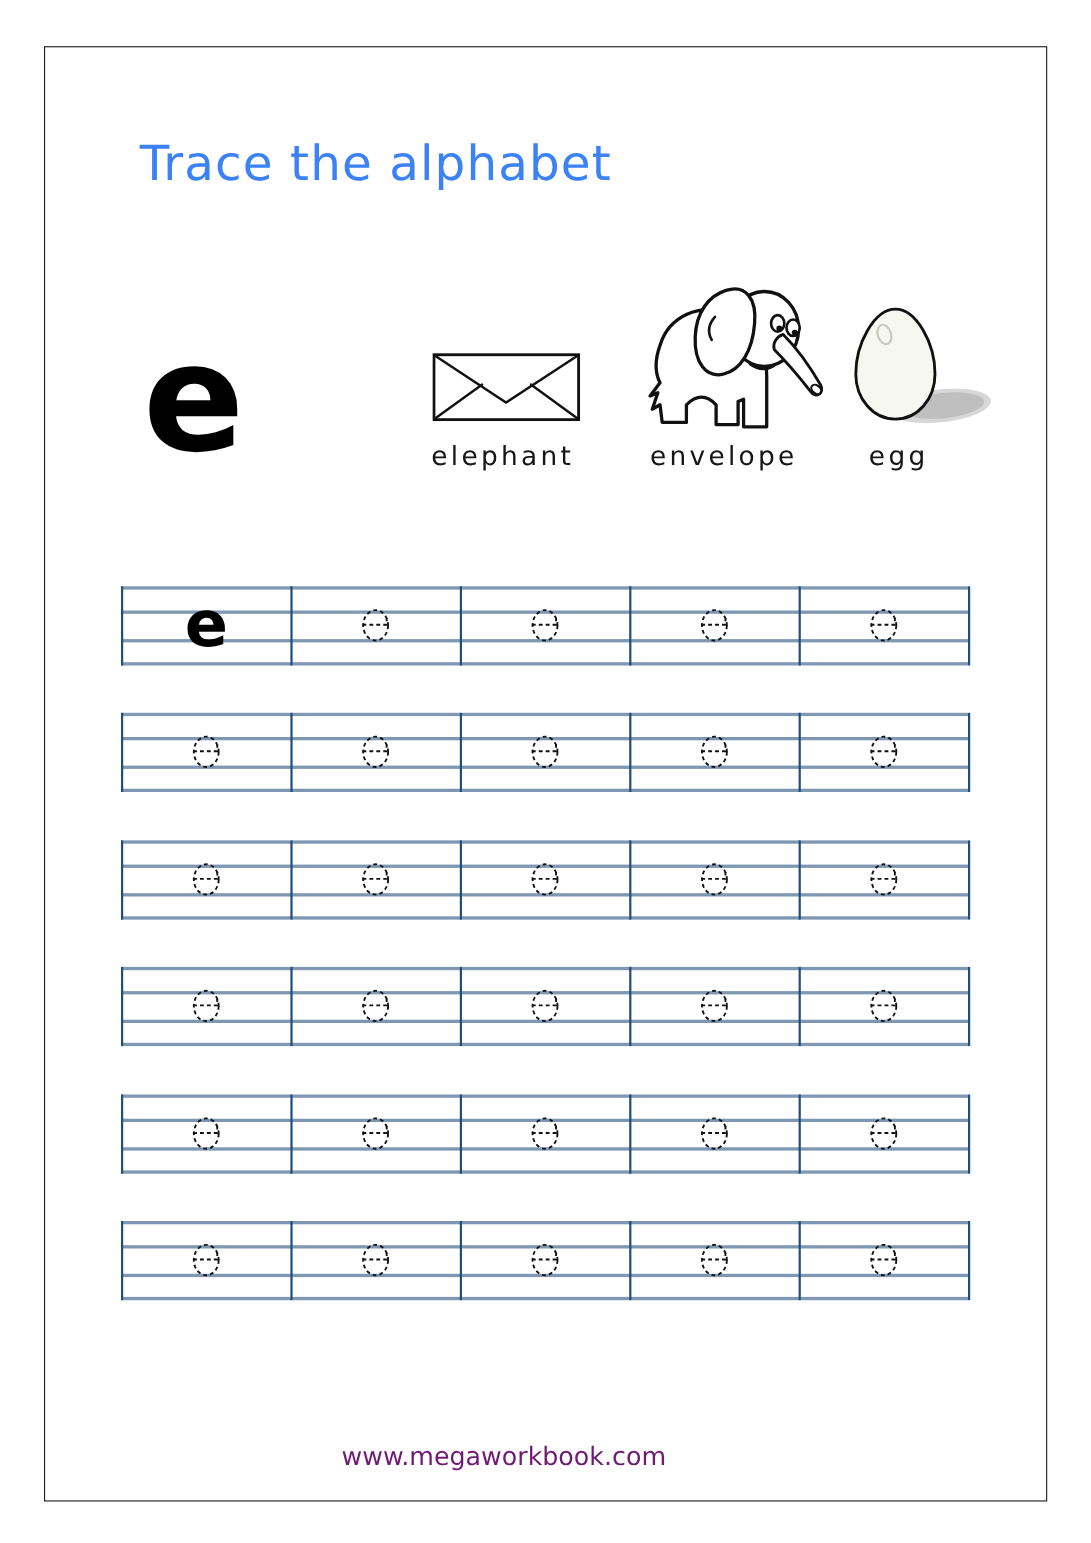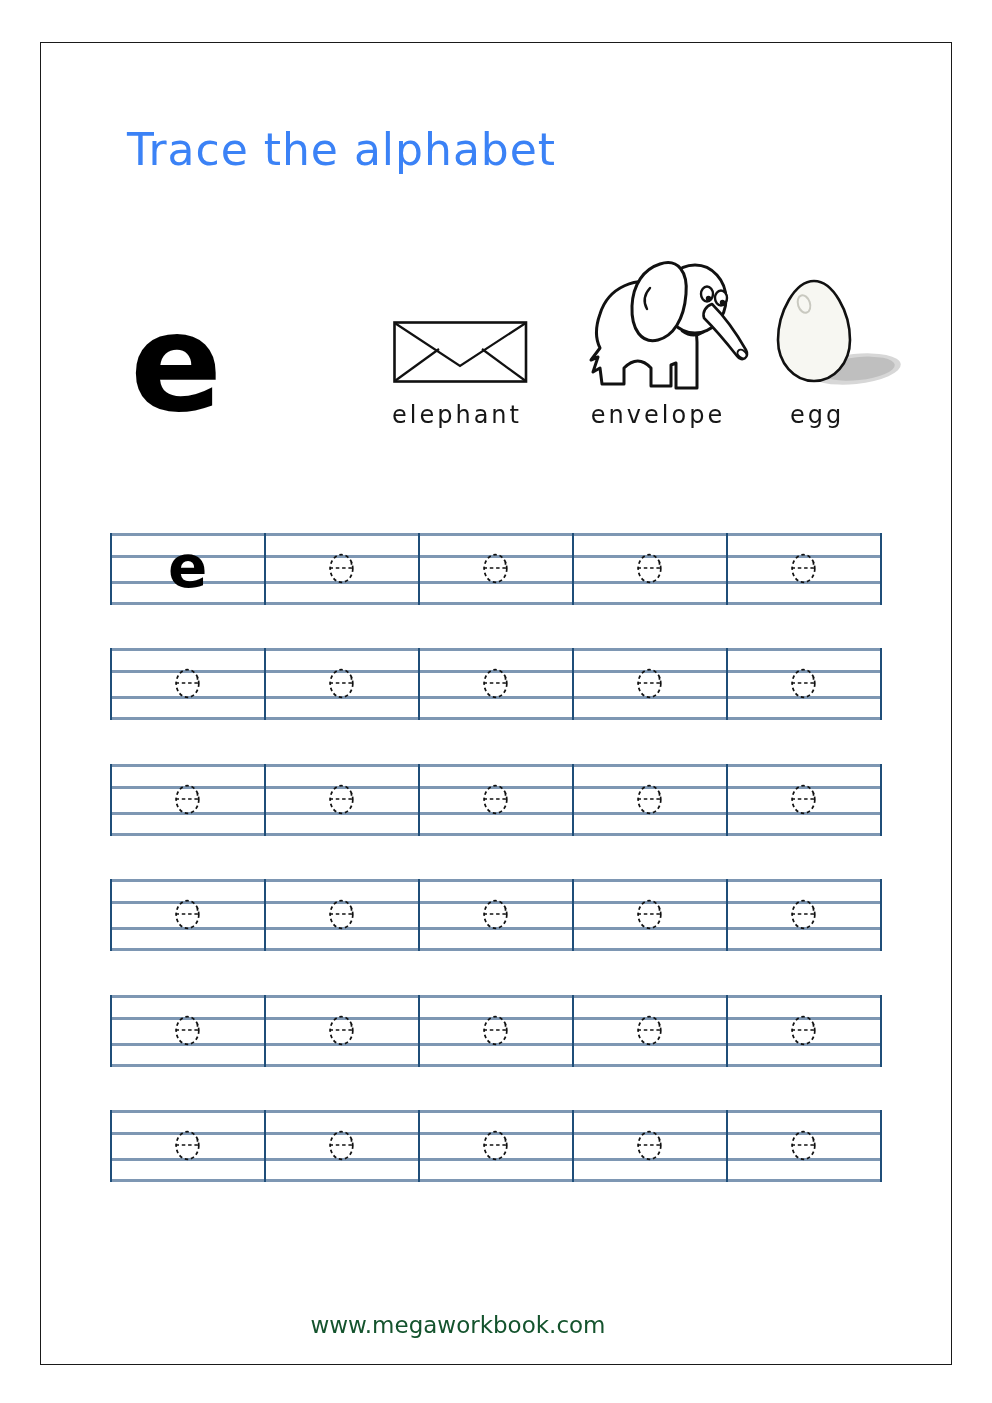--- a/index.html
+++ b/index.html
@@ -77,21 +77,21 @@
     top: 18px;
     width: 27px;
     height: 34px;
   }
   .footer {
     position: absolute;
     left: 0; top: 1312px;
     width: 916px;
     text-align: center;
     font-size: 23px;
-    color: #14532d;
+    color: #701a75;
   }
 </style>
 </head>
 <body>
 
 <div id="canvas">
 
   <div class="page-border"></div>
 
   <div class="title">Trace the alphabet</div>

